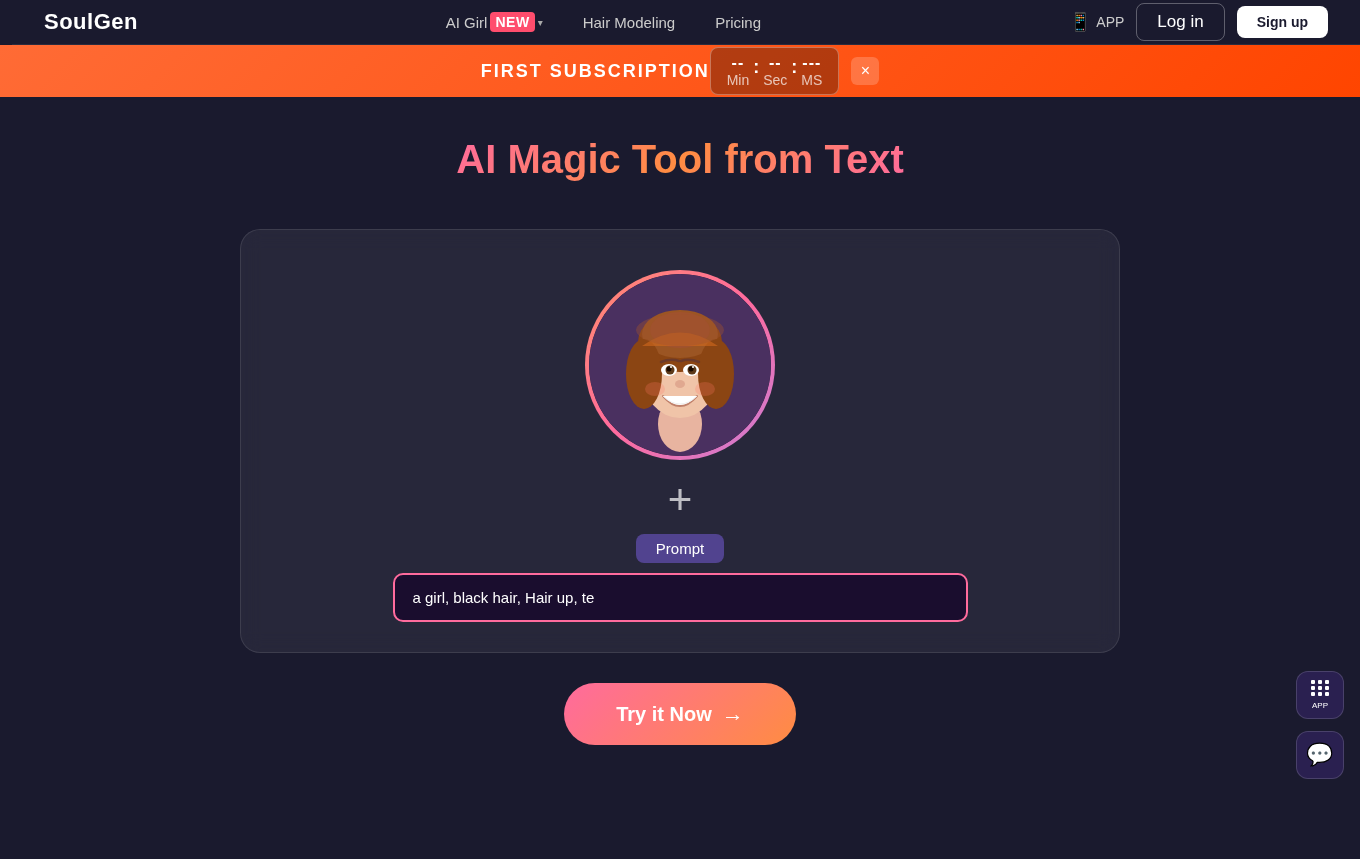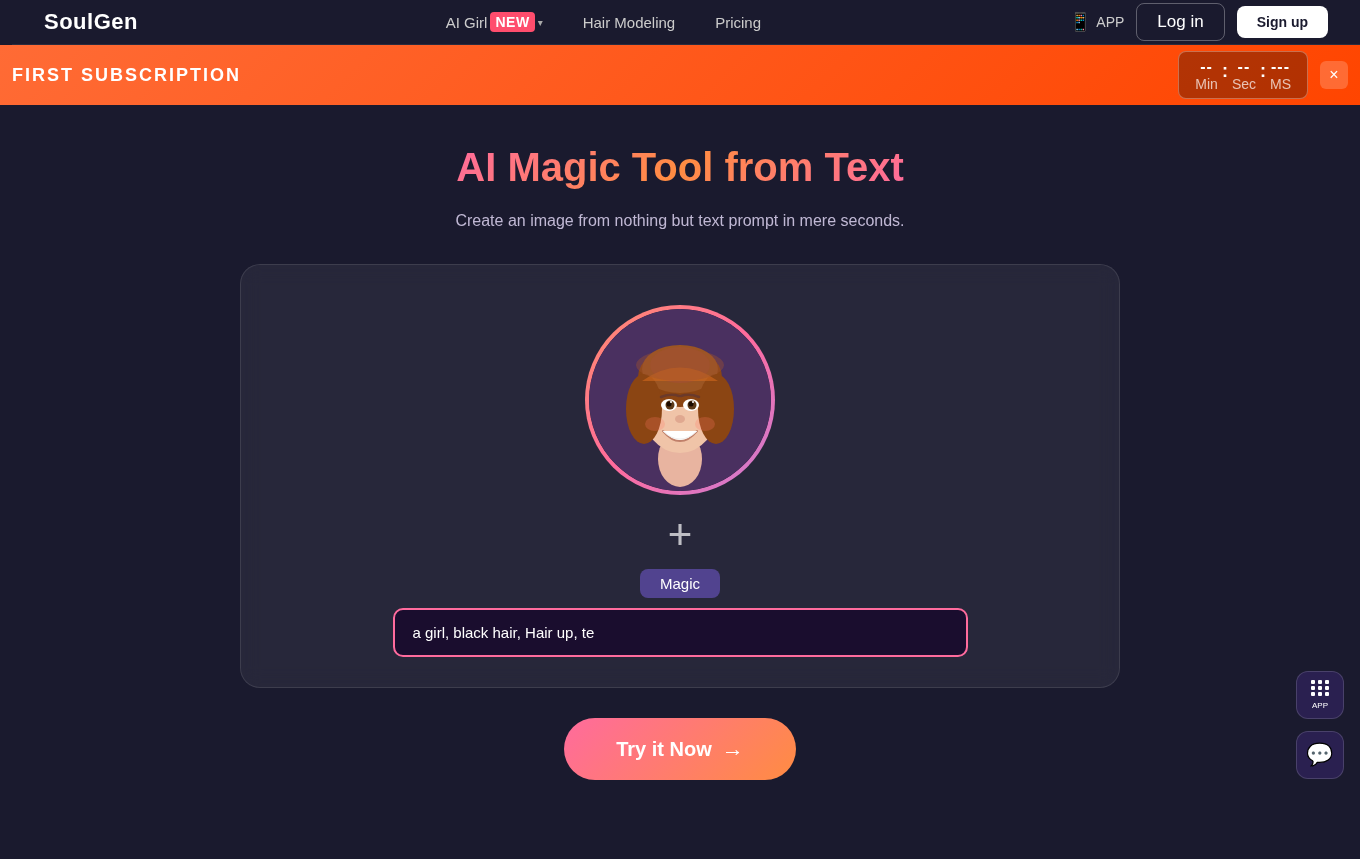--- a/index.html
+++ b/index.html
@@ -88,23 +88,23 @@
       font-weight: 600;
       cursor: pointer;
       border: none;
     }
 
     
     .promo-banner {
       background: linear-gradient(135deg, #ff6b35, #ff4500);
       display: flex;
       align-items: center;
-      justify-content: space-between;
+      justify-content: center;
       padding: 0 12px;
-      height: 60px;
+      height: 52px;
       position: relative;
     }
     .promo-text {
       font-size: 18px;
       font-weight: 900;
       color: #fff;
       letter-spacing: 2px;
       text-transform: uppercase;
     }
     .promo-badge {
@@ -375,21 +375,20 @@
         <span class="timer-label">MS</span>
       </div>
     </div>
     <button class="close-btn">×</button>
   </div>
 </div>
 
 <div class="main-content">
   <h1 class="hero-title">AI Magic Tool from Text</h1>
   <div class="hero-subtitle">
-    <div>Create an image from nothing but text prompt in mere seconds.</div>
   </div>
 
   <div class="demo-card">
     <div class="avatar-container">
       <div class="avatar-inner">
 
         <svg width="182" height="182" viewBox="0 0 182 182" xmlns="http://www.w3.org/2000/svg">
 
           <circle cx="91" cy="91" r="91" fill="#4a3060"></circle>
 
@@ -428,21 +427,21 @@
           <ellipse cx="116" cy="115" rx="10" ry="7" fill="rgba(255,120,100,0.25)"></ellipse>
 
           <path d="M53 72 Q91 45 129 72" fill="#D2691E" opacity="0.6"></path>
           <ellipse cx="91" cy="56" rx="44" ry="16" fill="rgba(160,82,45,0.4)"></ellipse>
         </svg>
       </div>
     </div>
 
     <div class="plus-icon">+</div>
 
-    <div class="prompt-label">Magic</div>
+    <div class="prompt-label">Prompt</div>
 
     <input class="prompt-input" type="text" value="a girl, black hair, Hair up, te" placeholder="a girl, black hair, Hair up, te" style="">
   </div>
 
   <div class="try-btn-wrap">
     <button class="try-btn">
       <span>Try it Now</span>
       <span class="try-btn-arrow">→</span>
     </button>
   </div>

